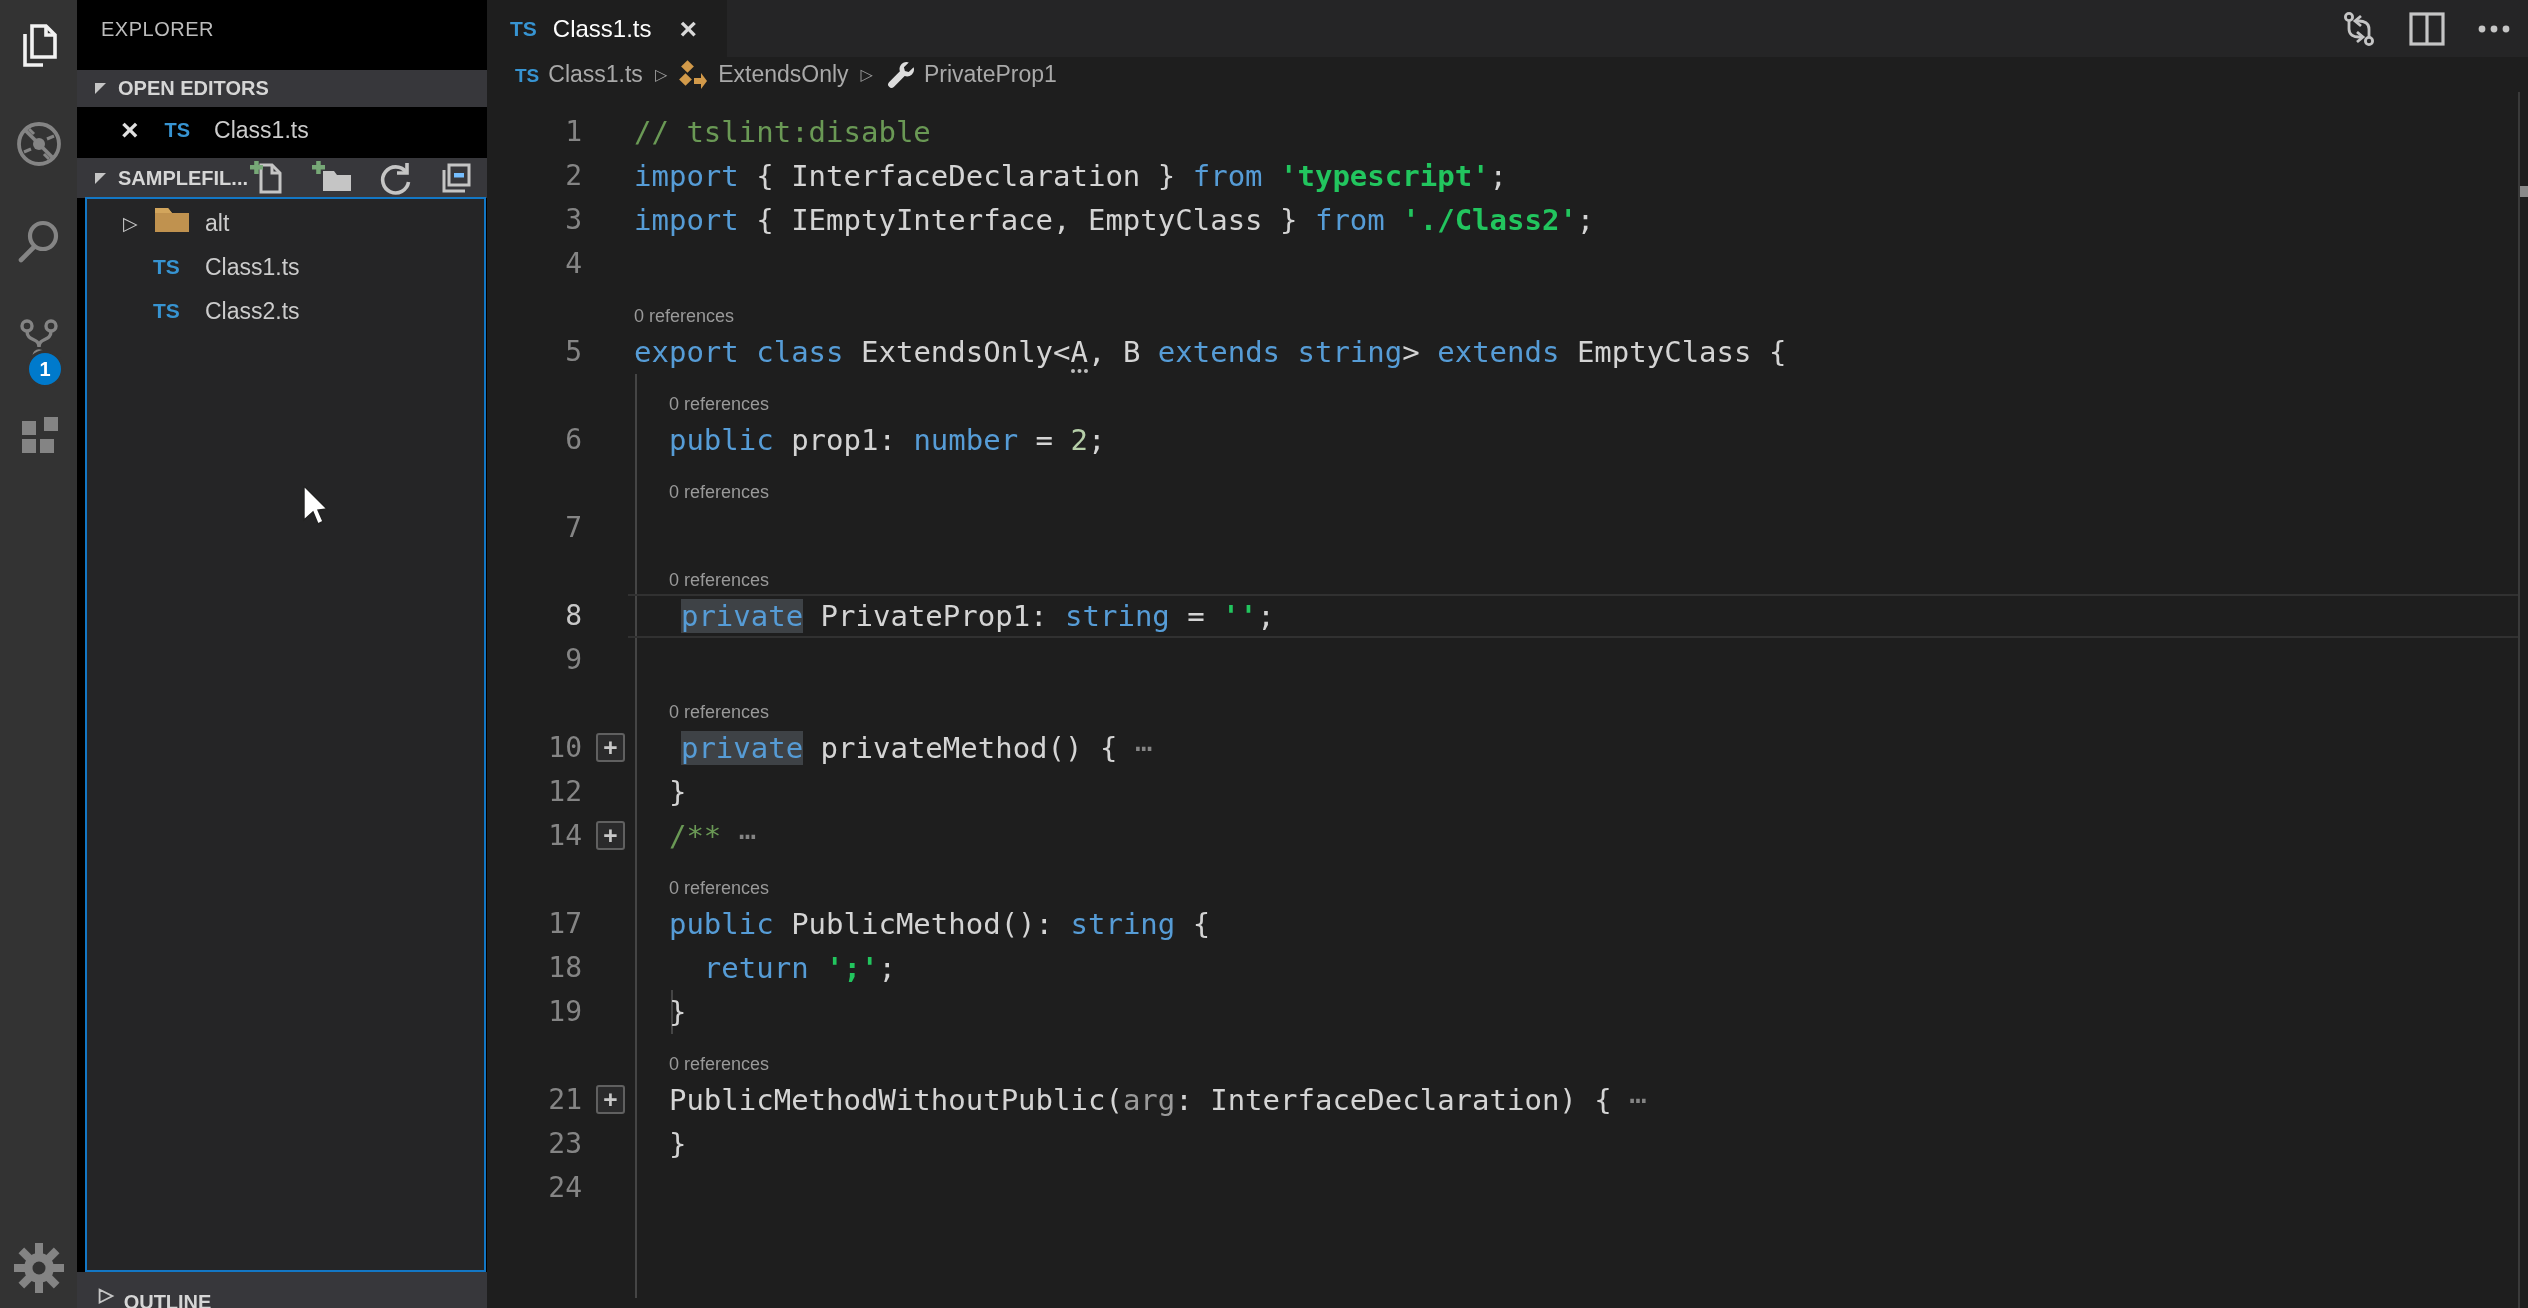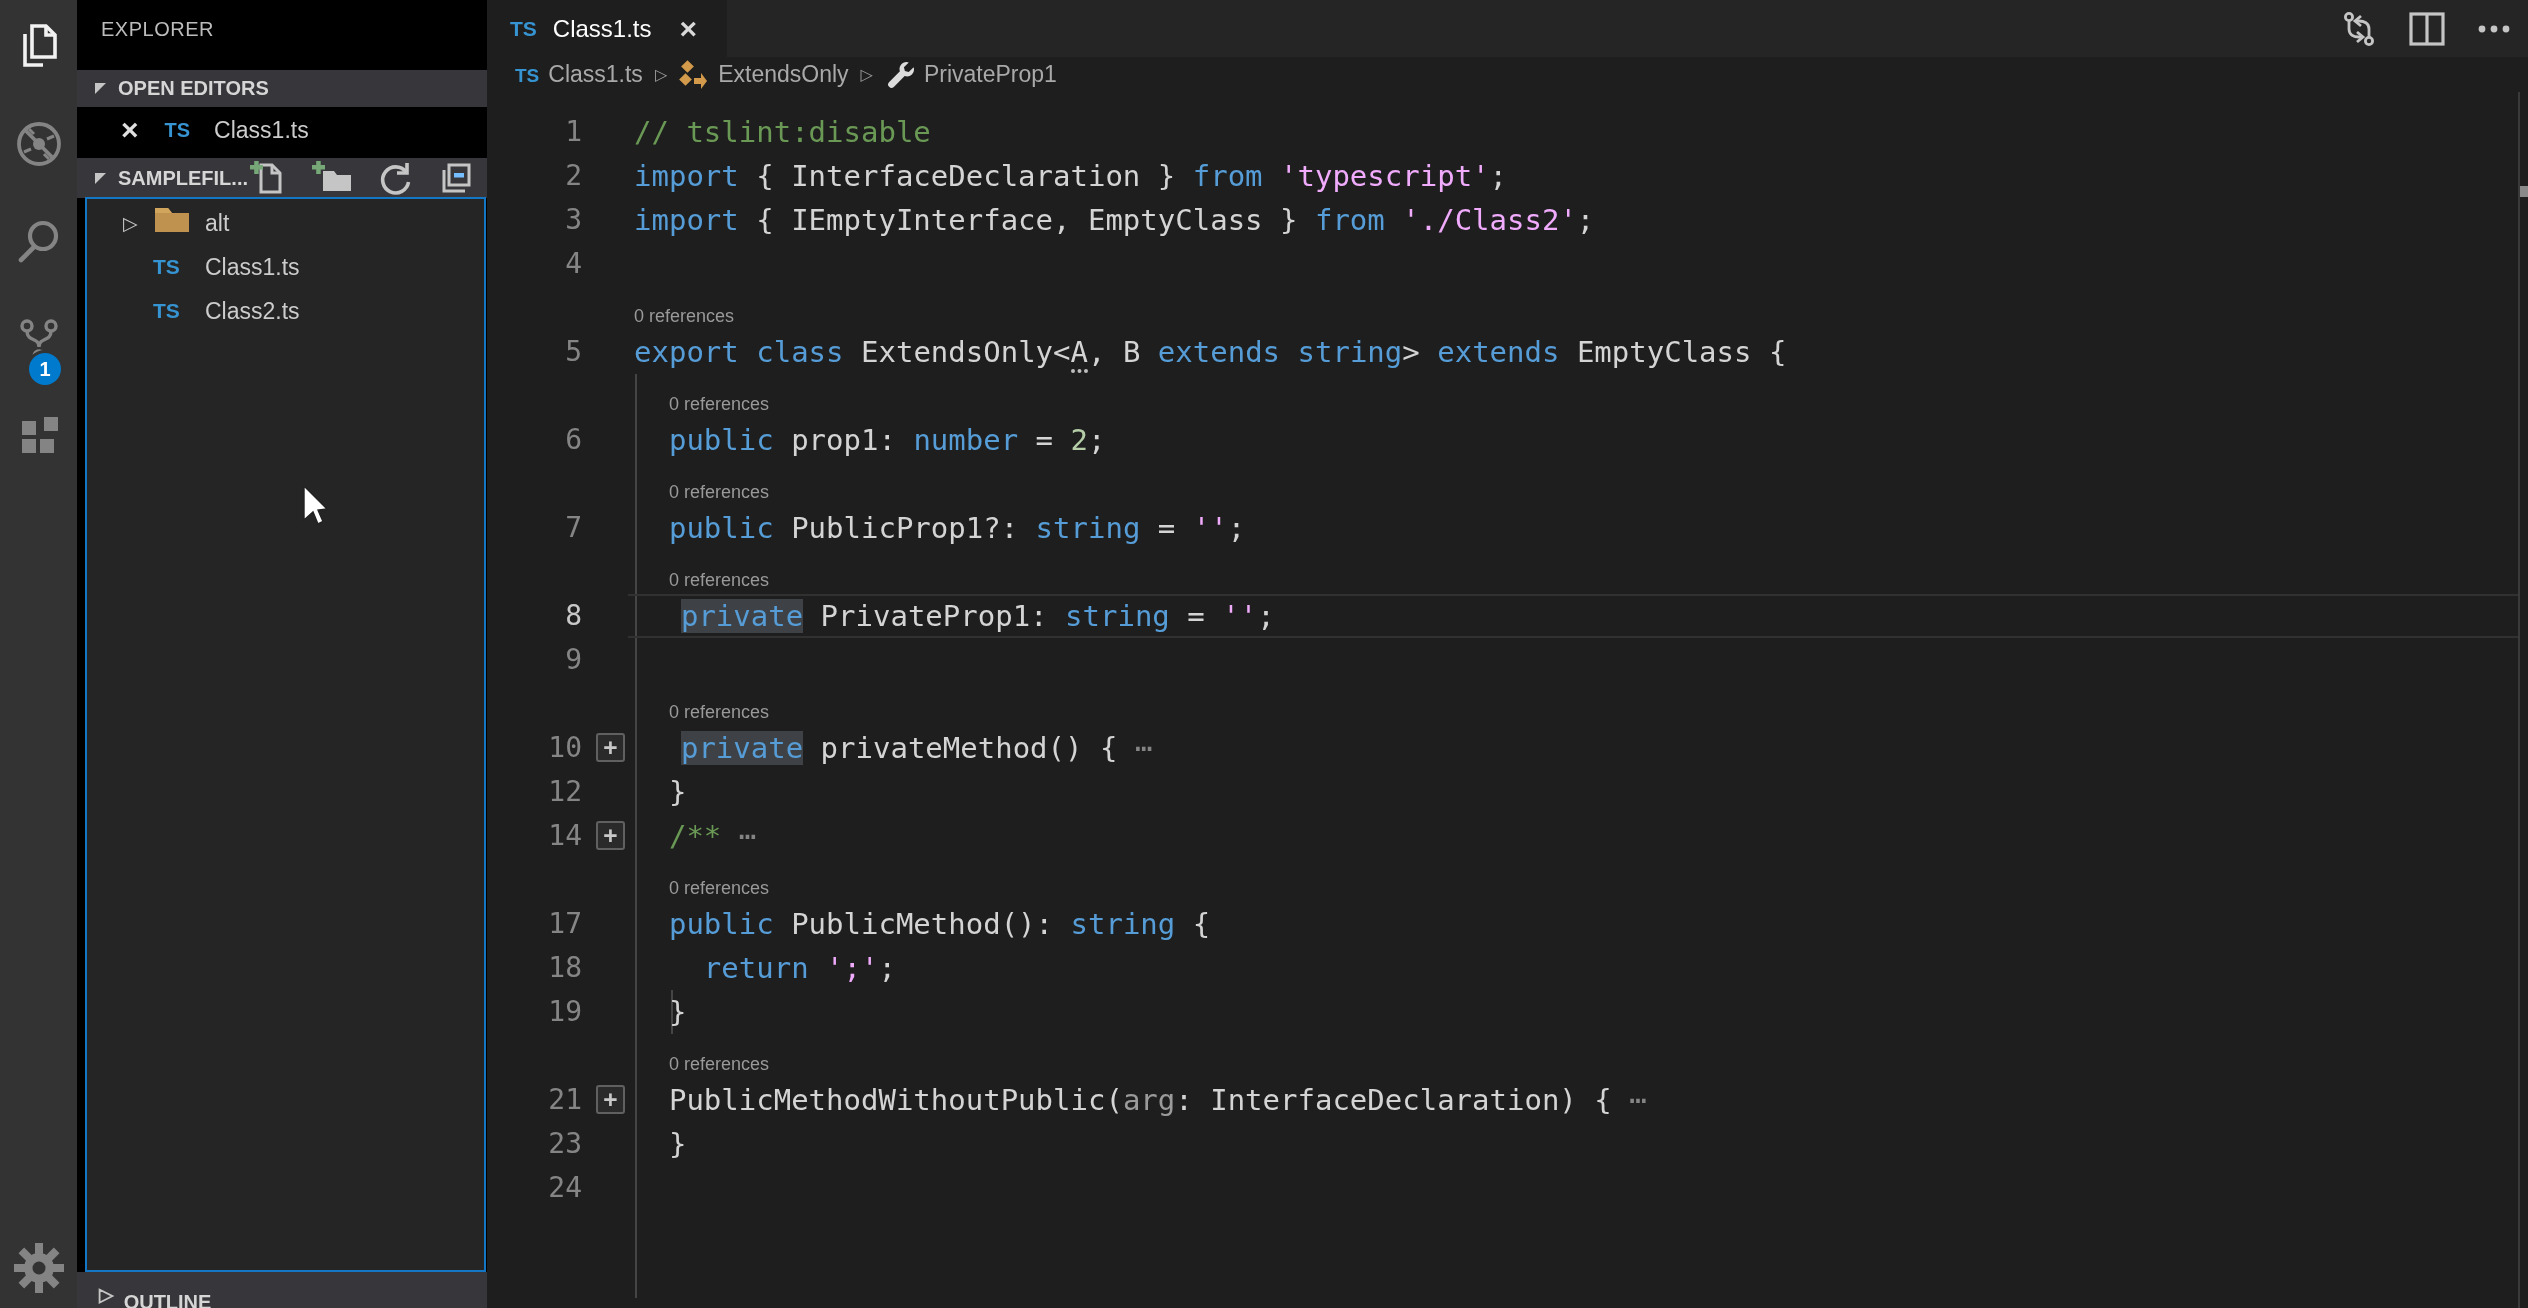--- a/index.html
+++ b/index.html
@@ -65,21 +65,21 @@
   .row.current .num{color:#c8c8c8;}
   .row.current::after{content:"";position:absolute;left:141px;right:10px;top:0;height:44px;box-sizing:border-box;
        border-top:2px solid #313131;border-bottom:2px solid #313131;pointer-events:none;}
   .fold{position:absolute;left:109px;top:7px;width:29px;height:29px;border:2px solid #606060;border-radius:3px;
         background:#2a2a2b;color:#c8c8c8;box-sizing:border-box;display:flex;align-items:center;justify-content:center;
         font-family:"DejaVu Sans Mono",monospace;font-size:23px;font-weight:bold;line-height:1;}
   .codetext{position:absolute;left:147px;top:0;font-family:"DejaVu Sans Mono",monospace;font-size:29px;line-height:44px;}
   .tk-k{color:#569cd6;}
   .tk-d{color:#d4d4d4;}
   .tk-c{color:#6a9955;}
-  .tk-s{color:#f0abfc;}
+  .tk-s{color:#22c55e;font-weight:bold;}
   .tk-n2{color:#b5cea8;}
   .tk-p{color:#9a9a9a;}
   .tk-e{color:#848484;}
   .tk-khl{color:#569cd6;background:#3e4246;margin-left:12px;}
   .tk-u{color:#d4d4d4;border-bottom:4px dotted #bdbdbd;}
   .lens{position:absolute;bottom:3px;color:#999999;font-size:18px;font-family:"Liberation Sans",sans-serif;}
   .lens.ind0{left:147px;}
   .lens.ind1{left:182px;}
   .guide{position:absolute;width:2px;background:#454545;}
   #guide-class{left:148px;top:282px;height:924px;}
@@ -313,21 +313,21 @@
     <div class="rows" id="rows">
         <div class="row"><span class="num">1</span><span class="codetext"><span class="tk-c">// tslint:disable</span></span></div>
         <div class="row"><span class="num">2</span><span class="codetext"><span class="tk-k">import</span><span class="tk-d"> { InterfaceDeclaration } </span><span class="tk-k">from</span><span class="tk-d"> </span><span class="tk-s">'typescript'</span><span class="tk-d">;</span></span></div>
         <div class="row"><span class="num">3</span><span class="codetext"><span class="tk-k">import</span><span class="tk-d"> { IEmptyInterface, EmptyClass } </span><span class="tk-k">from</span><span class="tk-d"> </span><span class="tk-s">'./Class2'</span><span class="tk-d">;</span></span></div>
         <div class="row"><span class="num">4</span><span class="codetext"></span></div>
         <div class="row"><span class="lens ind0">0 references</span></div>
         <div class="row"><span class="num">5</span><span class="codetext"><span class="tk-k">export</span><span class="tk-d"> </span><span class="tk-k">class</span><span class="tk-d"> ExtendsOnly&lt;</span><span class="tk-u">A</span><span class="tk-d">, B </span><span class="tk-k">extends</span><span class="tk-d"> </span><span class="tk-k">string</span><span class="tk-d">&gt; </span><span class="tk-k">extends</span><span class="tk-d"> EmptyClass {</span></span></div>
         <div class="row"><span class="lens ind1">0 references</span></div>
         <div class="row"><span class="num">6</span><span class="codetext"><span class="tk-d">  </span><span class="tk-k">public</span><span class="tk-d"> prop1: </span><span class="tk-k">number</span><span class="tk-d"> = </span><span class="tk-n2">2</span><span class="tk-d">;</span></span></div>
         <div class="row"><span class="lens ind1">0 references</span></div>
-        <div class="row"><span class="num">7</span><span class="codetext"><span class="tk-d">  </span><span class="tk-k">public</span><span class="tk-d"> PublicProp1?: </span><span class="tk-k">string</span><span class="tk-d"> = </span><span class="tk-s">''</span><span class="tk-d">;</span></span></div>
+        <div class="row"><span class="num">7</span></div>
         <div class="row"><span class="lens ind1">0 references</span></div>
         <div class="row current"><span class="num">8</span><span class="codetext"><span class="tk-d">  </span><span class="tk-khl">private</span><span class="tk-d"> PrivateProp1: </span><span class="tk-k">string</span><span class="tk-d"> = </span><span class="tk-s">''</span><span class="tk-d">;</span></span></div>
         <div class="row"><span class="num">9</span><span class="codetext"></span></div>
         <div class="row"><span class="lens ind1">0 references</span></div>
         <div class="row"><span class="num">10</span><span class="fold">+</span><span class="codetext"><span class="tk-d">  </span><span class="tk-khl">private</span><span class="tk-d"> privateMethod() {</span><span class="tk-e"> ⋯</span></span></div>
         <div class="row"><span class="num">12</span><span class="codetext"><span class="tk-d">  }</span></span></div>
         <div class="row"><span class="num">14</span><span class="fold">+</span><span class="codetext"><span class="tk-d">  </span><span class="tk-c">/**</span><span class="tk-e"> ⋯</span></span></div>
         <div class="row"><span class="lens ind1">0 references</span></div>
         <div class="row"><span class="num">17</span><span class="codetext"><span class="tk-d">  </span><span class="tk-k">public</span><span class="tk-d"> PublicMethod(): </span><span class="tk-k">string</span><span class="tk-d"> {</span></span></div>
         <div class="row"><span class="num">18</span><span class="codetext"><span class="tk-d">    </span><span class="tk-k">return</span><span class="tk-d"> </span><span class="tk-s">';'</span><span class="tk-d">;</span></span></div>

